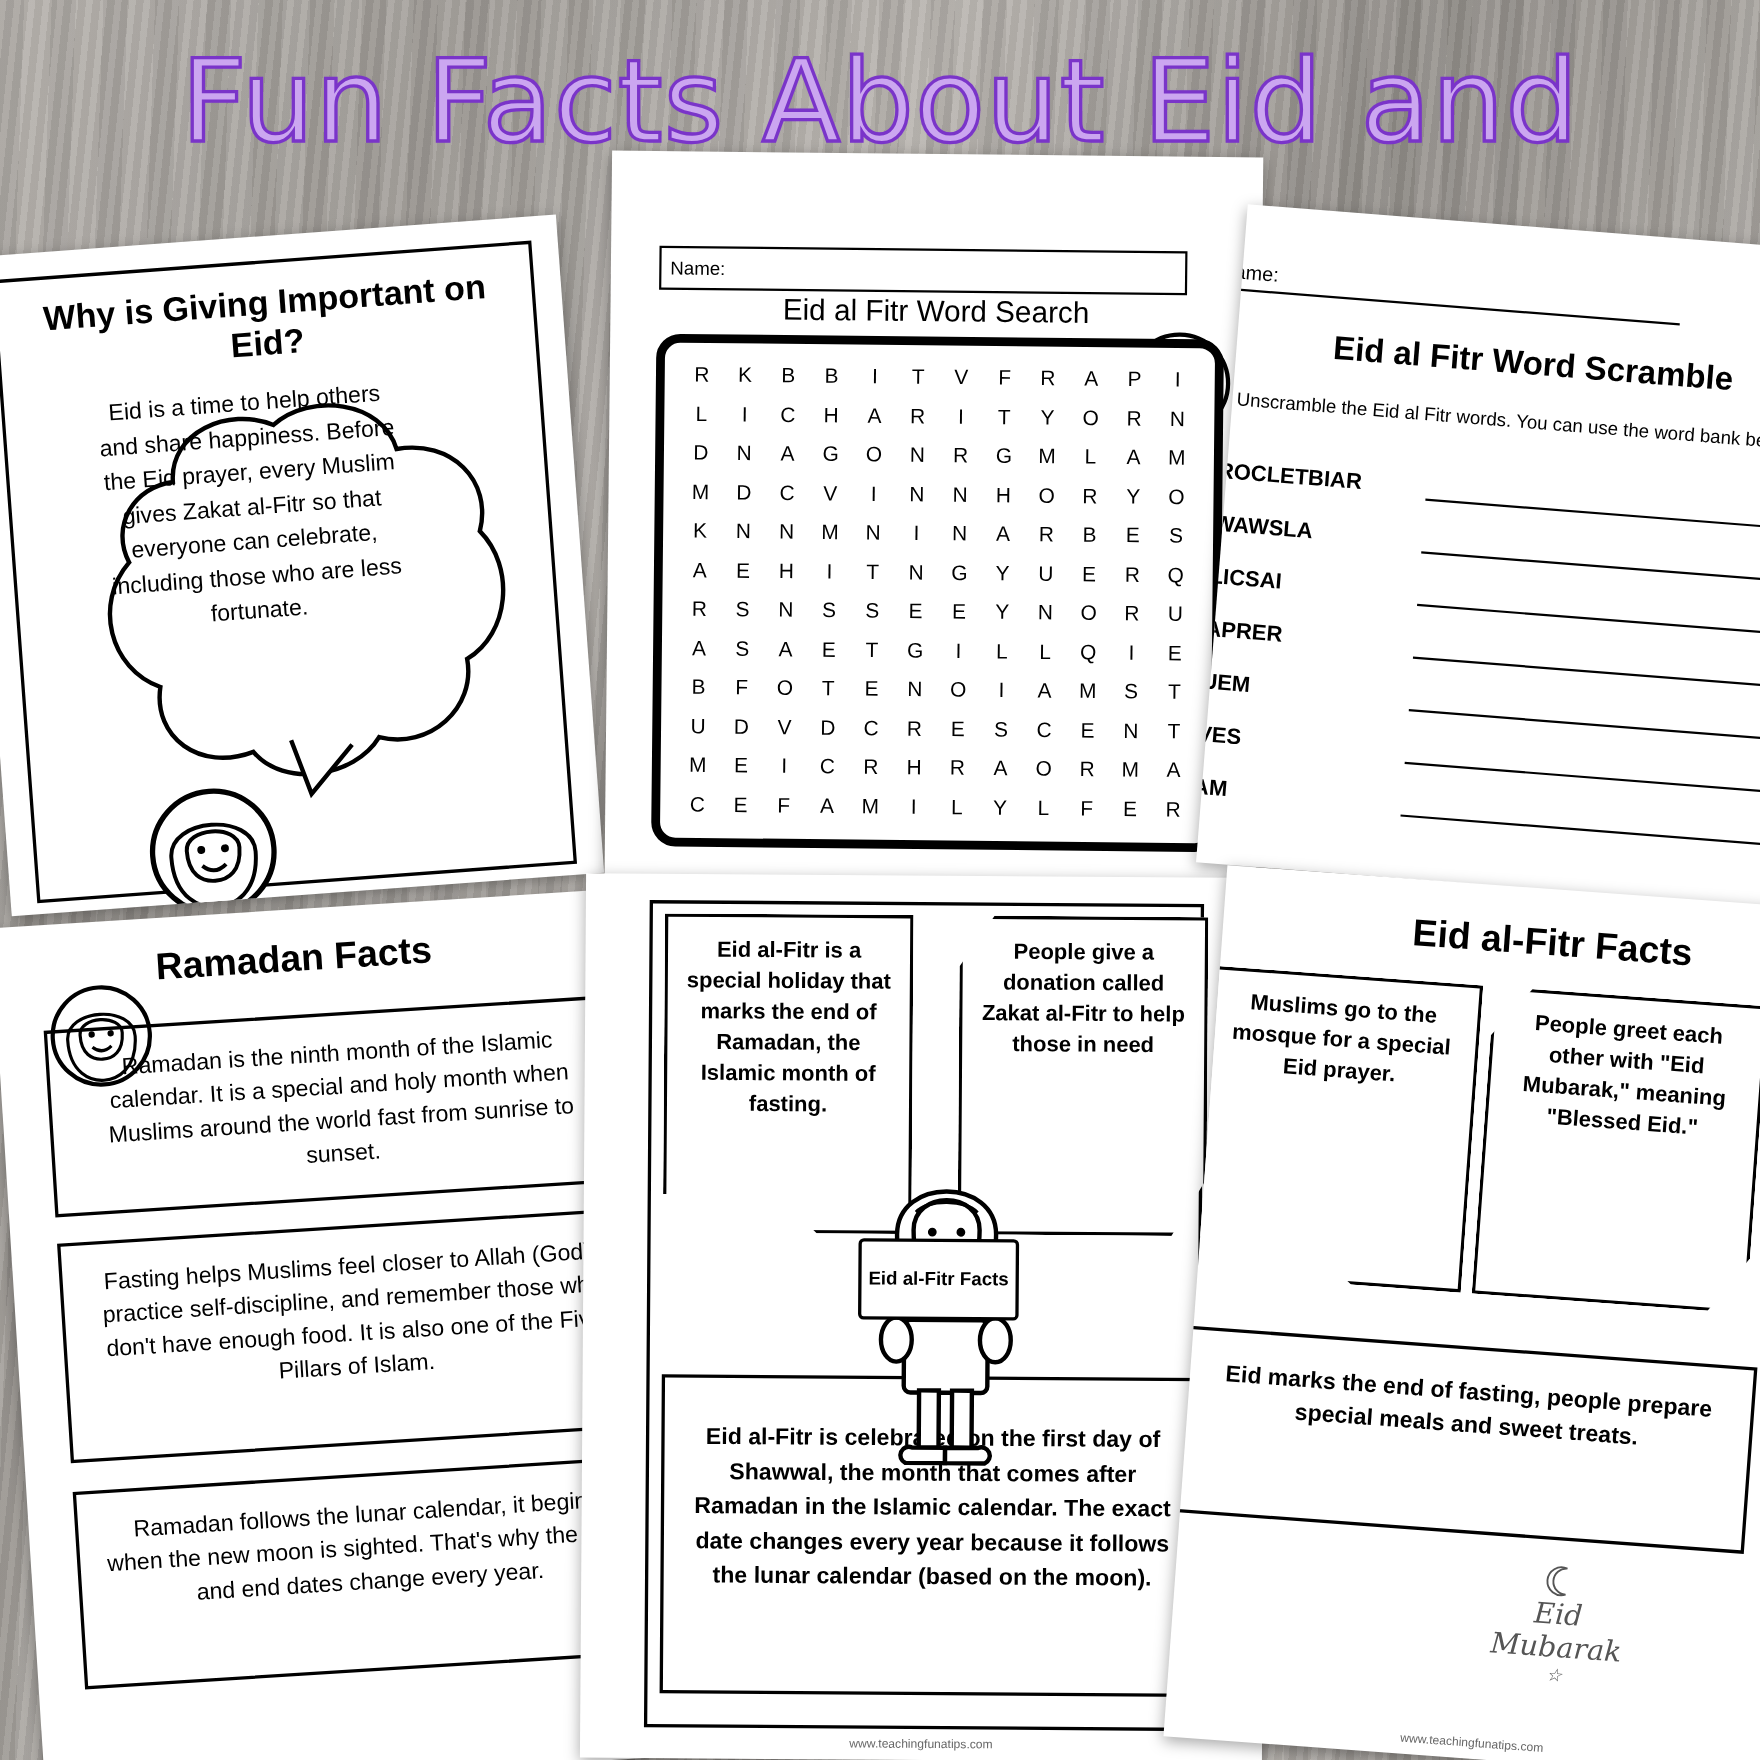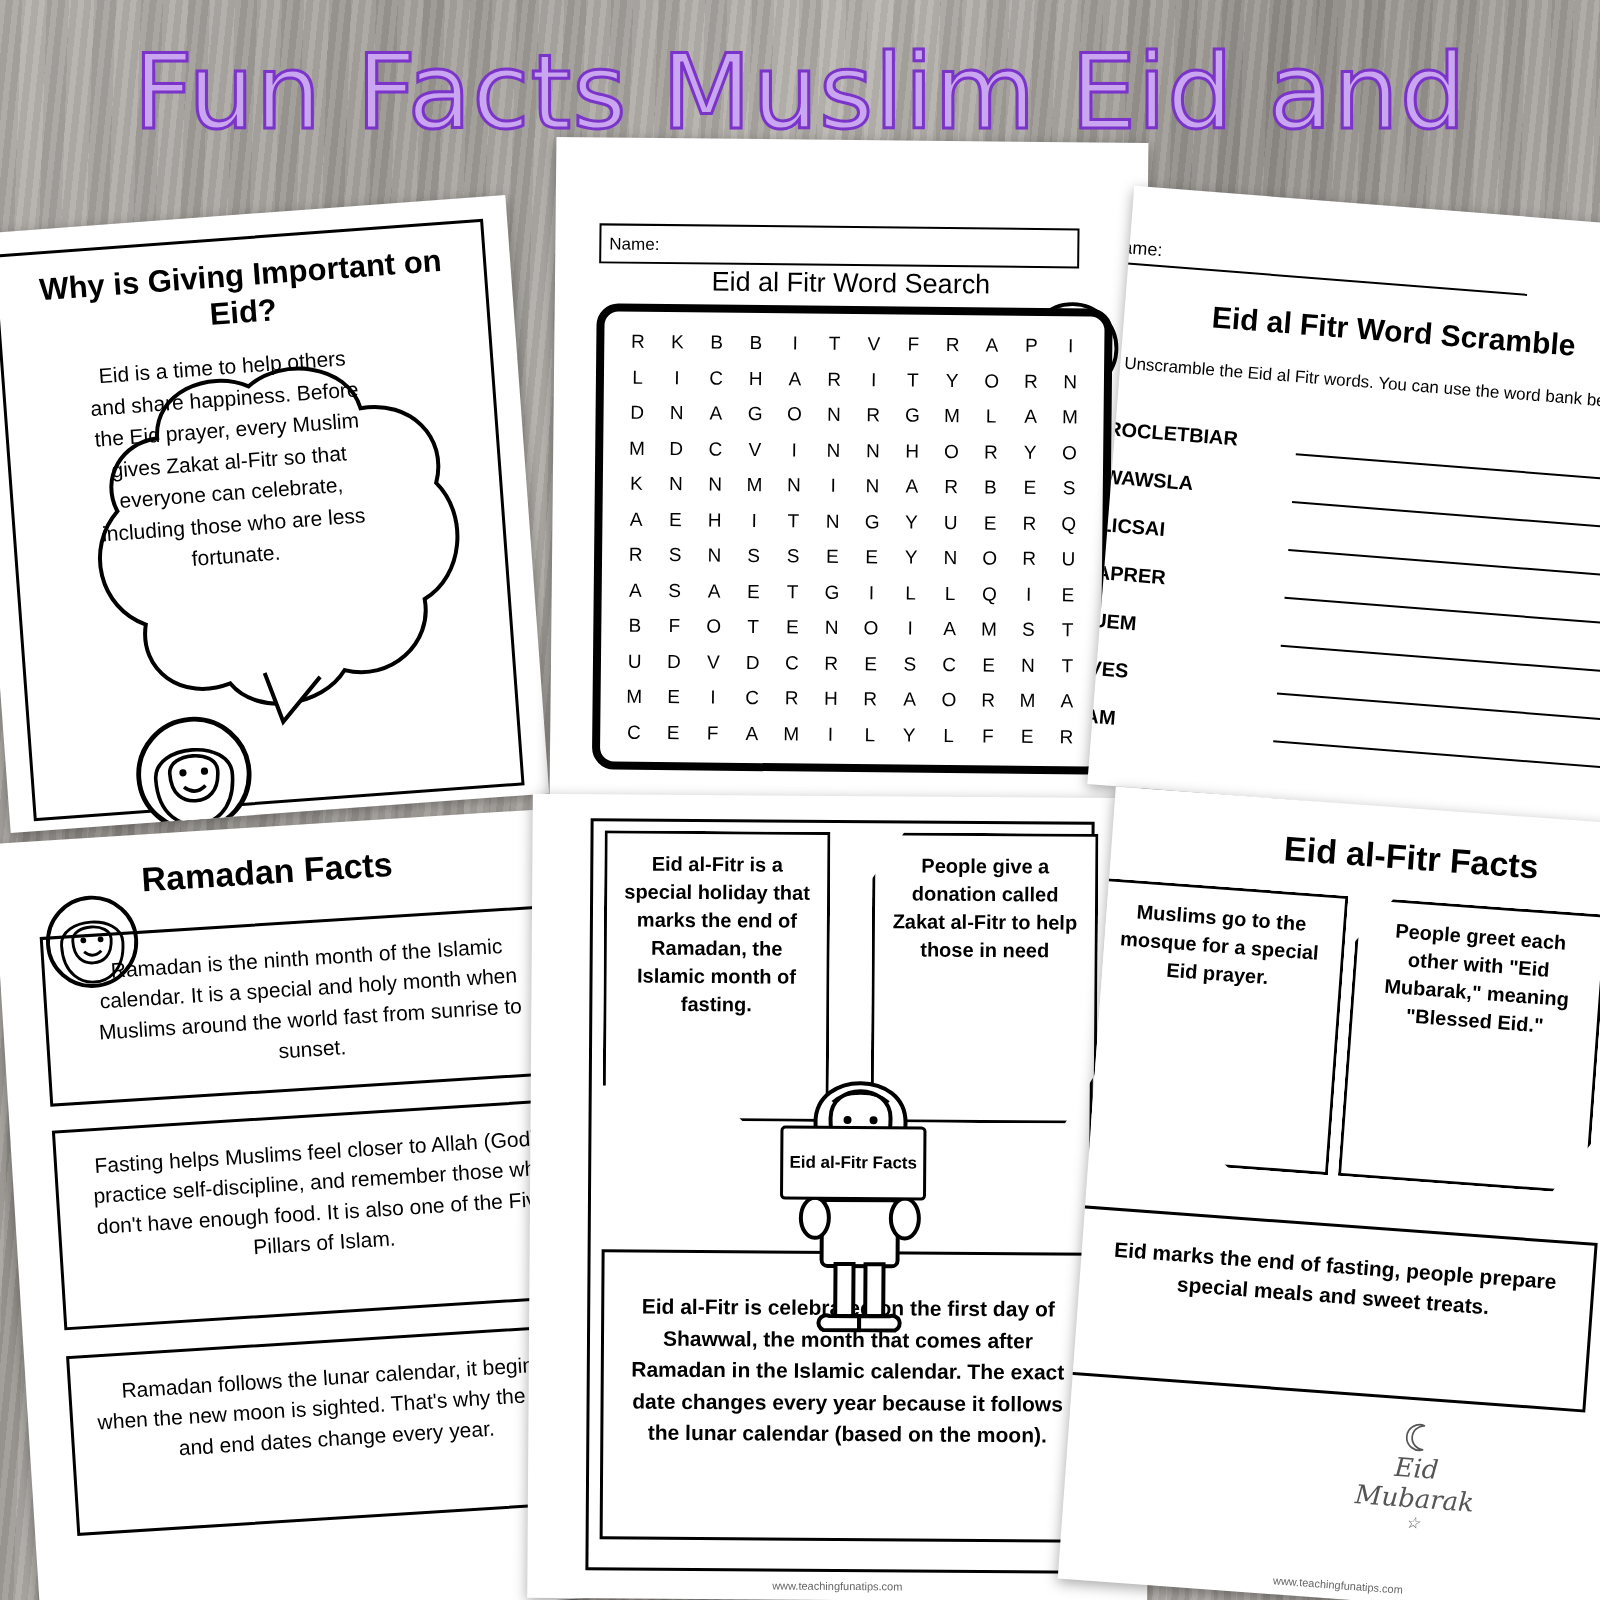--- a/index.html
+++ b/index.html
@@ -461,14 +461,14 @@
       <path d="M26 6 A15 15 0 1 0 26 34 A12 12 0 1 1 26 6 Z" fill="none" stroke="#555" stroke-width="2"></path>
     </svg>
     <div>Eid</div>
     <div>Mubarak</div>
     <div class="star">☆</div>
   </div>
   <div class="footer-url">www.teachingfunatips.com</div>
 </div>
 
 <div class="title-overlay">
-  <div class="tline">Fun Facts Muslim Eid and</div>
+  <div class="tline">Fun Facts About Eid and</div>
 </div>
 
 </body></html>

